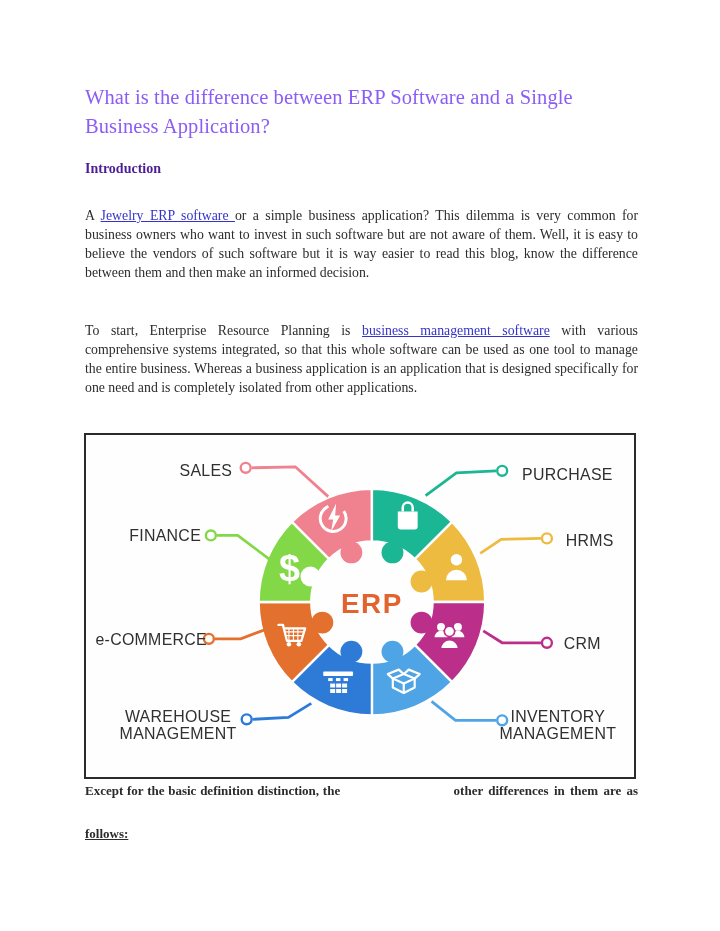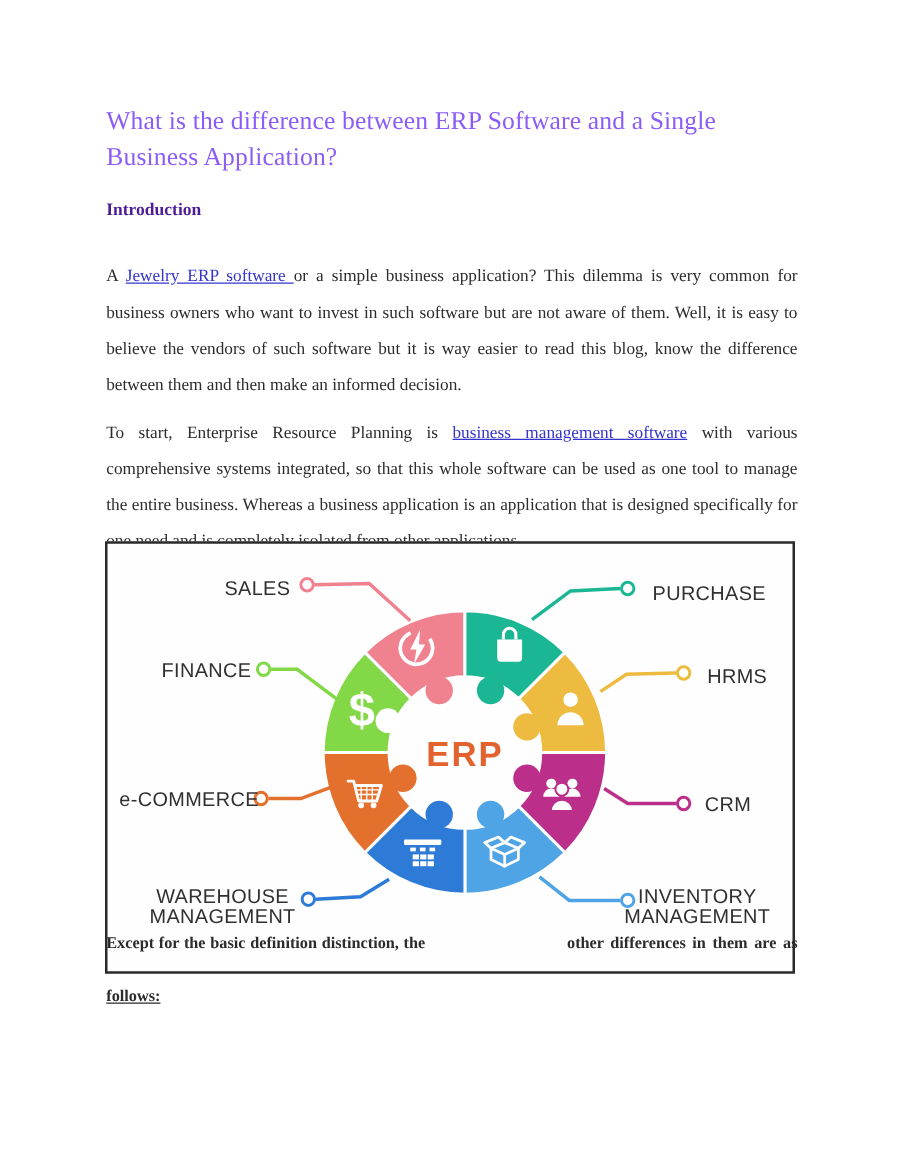--- a/index.html
+++ b/index.html
@@ -1,31 +1,31 @@
 <!DOCTYPE html>
 <html style="--link: #3434cb;"><head>
 <meta charset="utf-8">
 <style>
   html,body{margin:0;padding:0;background:#ffffff;}
   body{width:720px;height:931px;position:relative;font-family:"Liberation Serif",serif;color:#2d2d2d;overflow:hidden;}
   .page{position:absolute;inset:0;background:#ffffff;}
   h1.title{position:absolute;left:85px;top:83px;width:560px;margin:0;font-weight:normal;
     font-size:20.5px;line-height:28.5px;color:#8b5cf6;letter-spacing:.1px;}
   h2.intro{position:absolute;left:85px;top:161px;margin:0;font-size:14px;font-weight:bold;color:#4c1d95;}
-  .para{position:absolute;left:85px;width:553px;margin:0;font-size:13.8px;line-height:29px;
+  .para{position:absolute;left:85px;width:553px;margin:0;font-size:13.8px;line-height:19px;
     text-align:justify;color:#2c2c2c;}
   #para1{top:206px;}
-  #para2{top:331px;}
+  #para2{top:321px;}
   a.doclink{color:var(--link,#3434cb);text-decoration:underline;}
   figure.diagram-frame{position:absolute;left:84px;top:433px;width:552px;height:346px;margin:0;
     box-sizing:border-box;border:2px solid #2a2a2a;background:#fefefe;}
   figure.diagram-frame svg{display:block;width:100%;height:100%;}
   .seg-label{font-family:"Liberation Sans",sans-serif;font-size:16px;fill:#303030;letter-spacing:.3px;}
   .erp-center{font-family:"Liberation Sans",sans-serif;font-size:28px;font-weight:bold;letter-spacing:1.5px;}
-  .closing{position:absolute;left:85px;top:742px;width:553px;font-weight:bold;font-size:13px;
+  .closing{position:absolute;left:85px;top:779px;width:553px;font-weight:bold;font-size:13px;
     line-height:24px;color:#2b2b2b;}
   .closing-line1{display:flex;justify-content:space-between;}
   .closing-line1 .p1{word-spacing:.5px;white-space:nowrap;}
   .closing-line1 .p2{word-spacing:2px;white-space:nowrap;}
   .closing-line2{margin-top:19px;text-decoration:underline;}
 </style>
 </head>
 <body>
 
 <main class="page">

